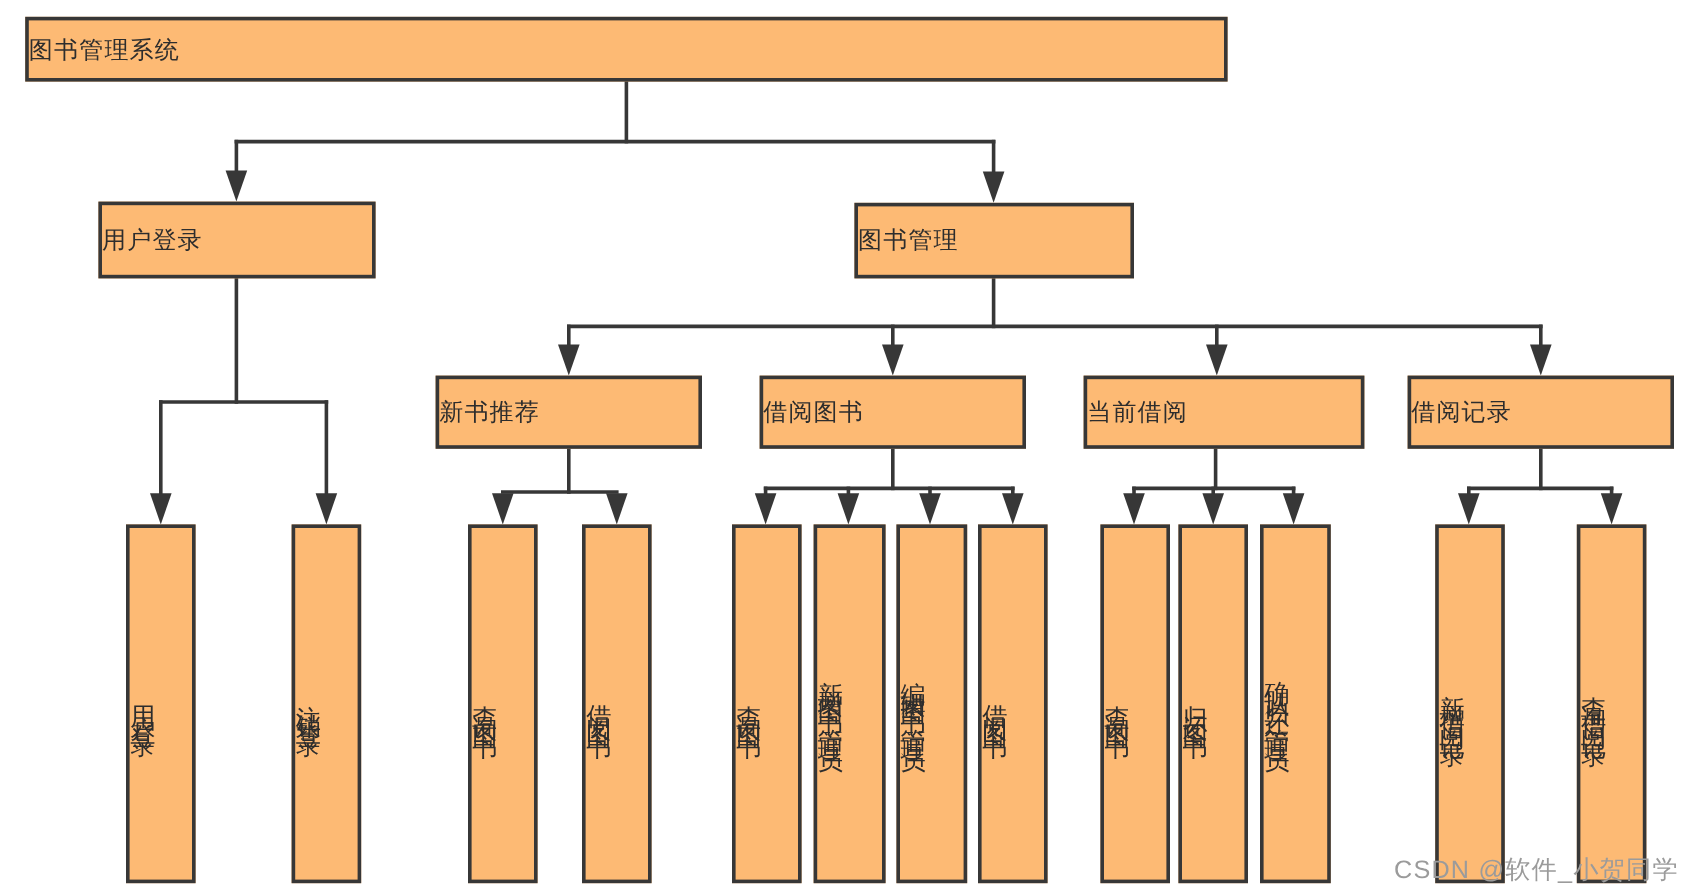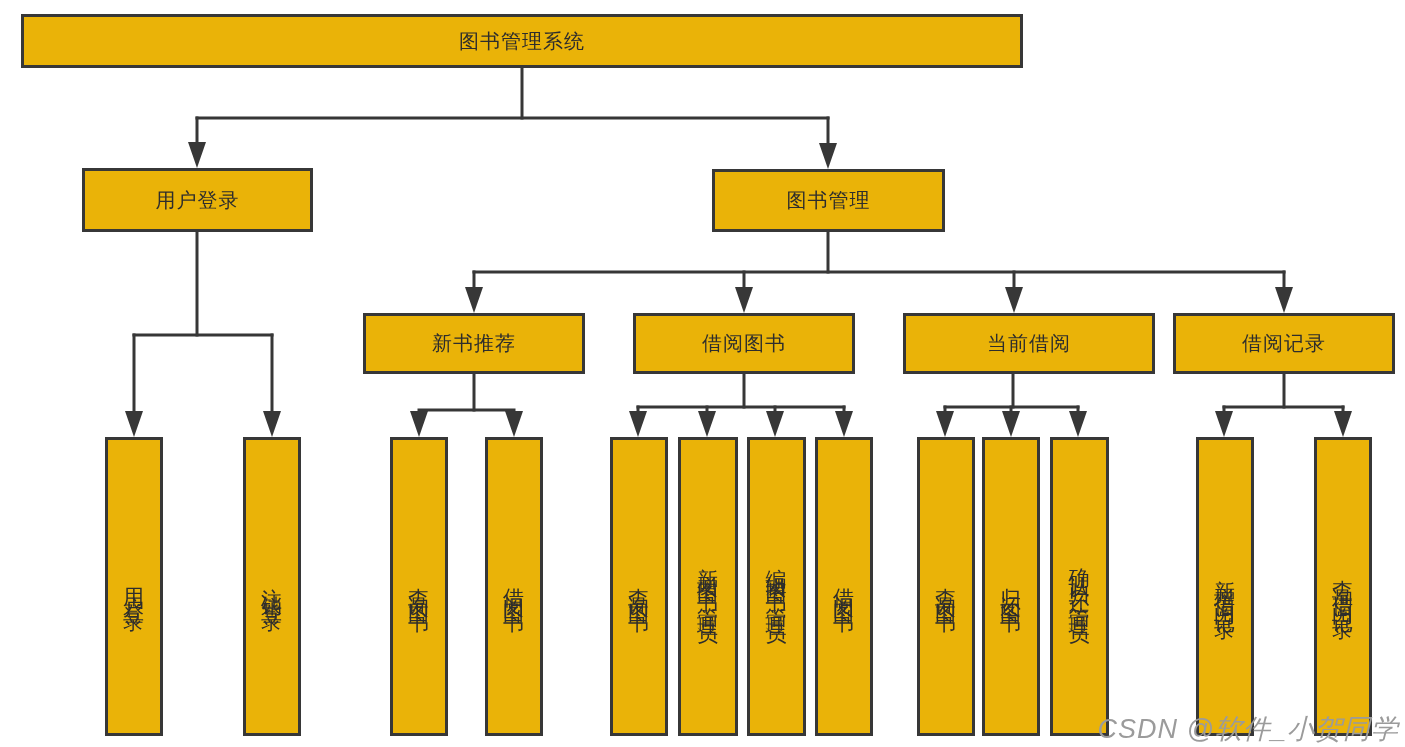--- a/index.html
+++ b/index.html
@@ -8,48 +8,48 @@
     width:1405px;height:747px;
     background:#ffffff;
     font-family:"Liberation Sans","DejaVu Sans",sans-serif;
     overflow:hidden;
   }
   .wires{position:absolute;left:0;top:0;width:1405px;height:747px;}
   .node{
     position:absolute;
     box-sizing:border-box;
     border:3px solid #373737;
-    background:#eab308;
-    display:flex;align-items:center;justify-content:center;
+    background:#fdba74;
+    display:flex;align-items:center;justify-content:flex-start;
     color:#2d2d2d;
+    font-family:Liberation Serif, serif;
   }
   .hnode{font-size:20px;letter-spacing:1px;}
   .root{left:21px;top:14px;width:1002px;height:54px;}
   .lvl2a{left:82px;top:168px;width:231px;height:64px;}
   .lvl2b{left:712px;top:169px;width:233px;height:63px;}
   .lvl3{top:313px;width:222px;height:61px;}
   .leaf{
     top:437px;width:58px;height:299px;
     font-size:21px;
   }
   .leaf .vtext{
     writing-mode:vertical-rl;
     text-orientation:mixed;
     letter-spacing:8px;
     line-height:1;
     white-space:nowrap;
   }
   .watermark{
     position:absolute;
     right:6px;top:711px;
-    font-size:27px;
+    font-size:21px;
     color:#9b9b9b;
     letter-spacing:1px;
     z-index:5;
-    font-style:italic;
   }
   svg line{stroke:#373737;stroke-width:3;stroke-linecap:square;}
   svg polygon{fill:#373737;}
 </style>
 </head>
 <body>
 
 <div class="canvas">
 
   <svg class="wires" viewBox="0 0 1405 747">
@@ -136,21 +136,21 @@
   <div class="node hnode lvl2b">
     <span>图书管理</span>
   </div>
 
   <div class="node hnode lvl3" style="left:363px;">
     <span>新书推荐</span>
   </div>
   <div class="node hnode lvl3" style="left:633px;">
     <span>借阅图书</span>
   </div>
-  <div class="node hnode lvl3" style="left:903px;width:252px;">
+  <div class="node hnode lvl3" style="left:903px;width:234px;">
     <span>当前借阅</span>
   </div>
   <div class="node hnode lvl3" style="left:1173px;">
     <span>借阅记录</span>
   </div>
 
   <div class="node leaf" style="left:105px;">
     <span class="vtext">用户登录</span>
   </div>
   <div class="node leaf" style="left:243px;">

